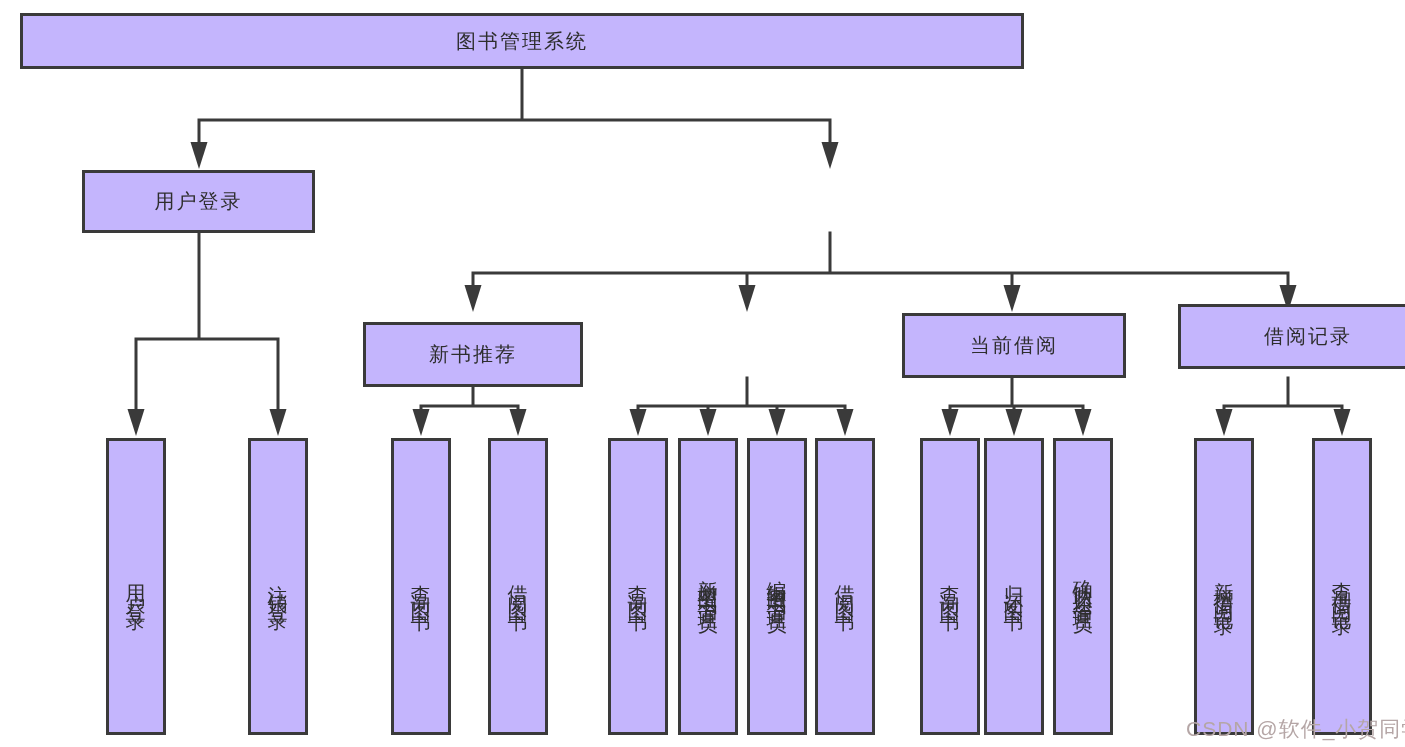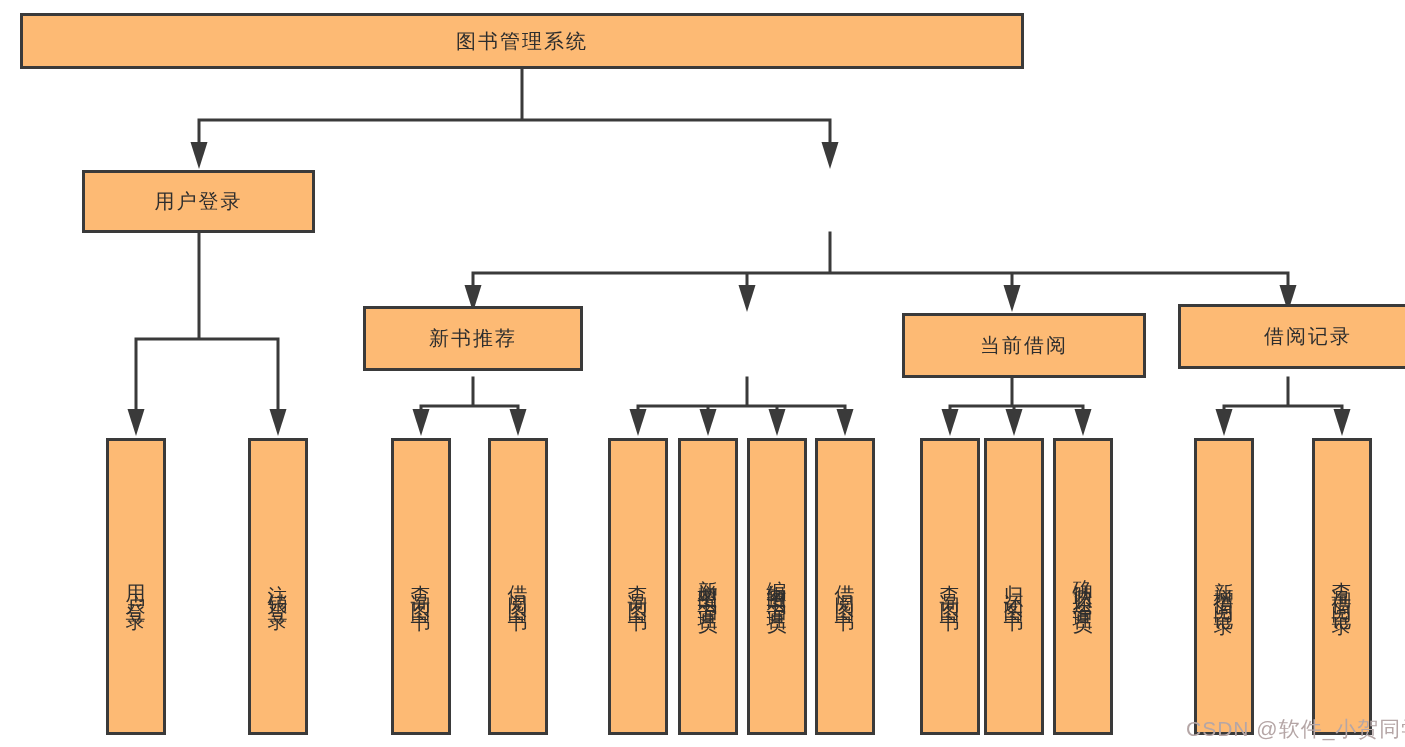--- a/index.html
+++ b/index.html
@@ -18,21 +18,21 @@
     font-family:"Liberation Sans","DejaVu Sans",sans-serif;
     color:var(--text);
   }
   .wires{position:absolute;left:0;top:0;width:1405px;height:747px;}
   .connector{stroke:var(--line);stroke-width:3;fill:none;stroke-linecap:square;}
   .arrowhead{fill:var(--line);stroke:none;}
   .box{
     position:absolute;
     box-sizing:border-box;
     border:3px solid var(--box-border);
-    background:#fdba74;
+    background:#c4b5fd;
     display:flex;align-items:center;justify-content:center;
     text-align:center;
   }
   .hlabel{font-size:20px;letter-spacing:2px;white-space:nowrap;}
   .title-box .hlabel{font-size:20px;}
   .vtext{
     writing-mode:vertical-lr;
     text-orientation:mixed;
     font-size:20px;
     letter-spacing:9px;
@@ -85,24 +85,24 @@
   </svg>
 
   <div class="box title-box" style="left:20px;top:13px;width:1004px;height:56px">
     <span class="hlabel">图书管理系统</span>
   </div>
 
   <div class="box" style="left:82px;top:170px;width:233px;height:63px">
     <span class="hlabel">用户登录</span>
   </div>
 
-  <div class="box" style="left:363px;top:306px;width:220px;height:65px">
+  <div class="box" style="left:363px;top:322px;width:220px;height:65px">
     <span class="hlabel">新书推荐</span>
   </div>
-  <div class="box" style="left:902px;top:313px;width:244px;height:65px">
+  <div class="box" style="left:902px;top:313px;width:224px;height:65px">
     <span class="hlabel">当前借阅</span>
   </div>
   <div class="box" style="left:1178px;top:304px;width:260px;height:65px">
     <span class="hlabel">借阅记录</span>
   </div>
 
   <div class="box" style="left:106px;top:438px;width:60px;height:297px">
     <span class="vtext">用户登录</span>
   </div>
   <div class="box" style="left:248px;top:438px;width:60px;height:297px">

